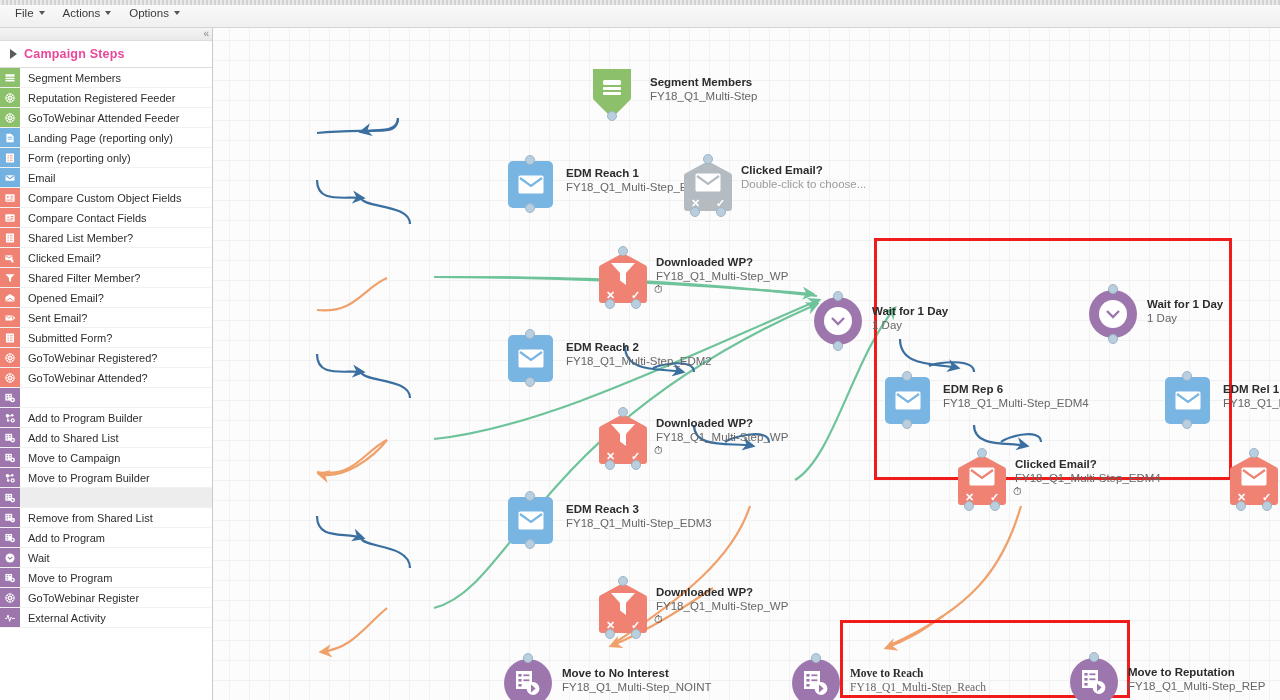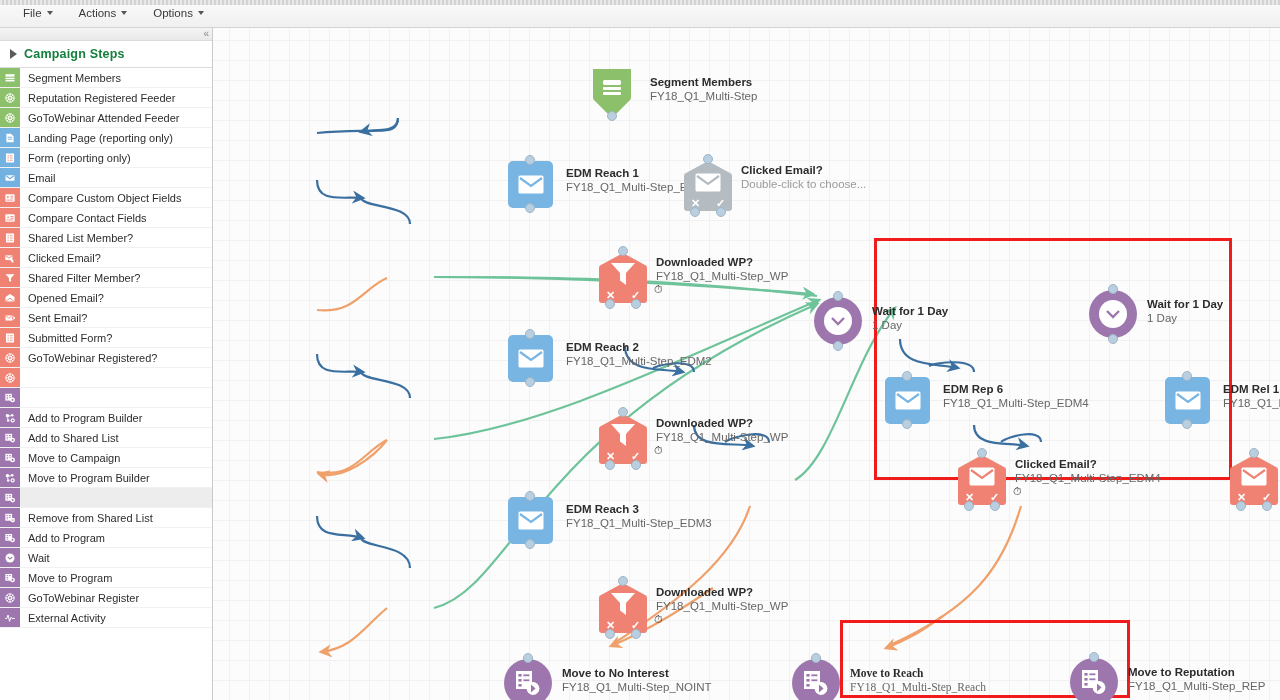--- a/index.html
+++ b/index.html
@@ -15,21 +15,21 @@
   
   #menubar{
     position:absolute; left:0; top:0; width:1280px; height:28px;
     background:linear-gradient(#fbfbfb,#f0f0f0);
     border-bottom:1px solid #d4d4d4;
     display:flex; align-items:center; padding-left:8px; gap:2px;
     z-index:40;
   }
   .menu-item{
     font-size:11.5px; color:#3a3a3a; padding:4px 9px 5px 7px;
-    display:flex; align-items:center; gap:5px; cursor:default; border-radius:2px;margin-left:8px;
+    display:flex; align-items:center; gap:5px; cursor:default; border-radius:2px;
   }
   .caret{ width:0;height:0;border-left:3.5px solid #555;border-right:3.5px solid #555;
           border-top:4px solid #555; border-bottom:0;
           border-left-color:transparent;border-right-color:transparent; display:inline-block;}
 
   
   #chrome-strip{
     position:absolute; left:0; top:0; width:1280px; height:5px;
     background:repeating-linear-gradient(90deg,#e9e9e9 0 2px,#d2d2d2 2px 4px);
     z-index:41;
@@ -51,21 +51,21 @@
   }
   #panel-title{
     height:27px; display:flex; align-items:center; gap:7px;
     padding-left:10px; border-bottom:1px solid #dcdcdc;
     background:#fff;
   }
   #panel-title .tri{
     width:0;height:0;border-top:5px solid transparent;border-bottom:5px solid transparent;
     border-left:7px solid #5a5a5a;
   }
-  #panel-title .txt{ font-size:12.5px; font-weight:bold; color:#15803d; letter-spacing:.2px;}
+  #panel-title .txt{ font-size:12.5px; font-weight:bold; color:#ec4899; letter-spacing:.2px;}
 
   #steplist{ height:632px; overflow:hidden; }
   .step{
     display:flex; align-items:stretch; height:20px; cursor:pointer;
     border-bottom:1px solid #f1f1f1;
   }
   .step.sel{ background:#ededed; }
   .step .sicon{
     width:20px; min-width:20px; display:flex; align-items:center; justify-content:center;
     color:#fff;
@@ -303,20 +303,21 @@
         <div class="slabel">GoToWebinar Registered?</div>
       </div>
       <div class="step">
         <div class="sicon c-red">
           <svg width="12" height="12" viewBox="0 0 16 16" fill="none" stroke="#fff" stroke-width="1.3">
             <circle cx="8" cy="8" r="5.6"></circle>
             <circle cx="8" cy="8" r="2"></circle>
             <path d="M8 2.4V5.9M8 10.1v3.5M2.4 8h3.5M10.1 8h3.5M4 4l2.5 2.5M9.5 9.5L12 12M12 4L9.5 6.5M6.5 9.5L4 12"></path>
           </svg>
         </div>
+        <div class="slabel">GoToWebinar Attended?</div>
       </div>
       <div class="step">
         <div class="sicon c-purple">
           <svg width="12" height="12" viewBox="0 0 16 16" fill="none" stroke="#fff" stroke-width="1.3">
             <rect x="1.8" y="2.4" width="8.6" height="9" fill="#fff" stroke="none"></rect>
             <path d="M3.4 4.6h2M3.4 7h2M3.4 9h2M6.6 4.6h2.4M6.6 7h2.4" stroke="#9d76ad" stroke-width="1.1"></path>
             <circle cx="11.4" cy="10.6" r="3.2" fill="#fff" stroke="none"></circle>
             <path d="M10 10.6h2.8M11.4 9.2v2.8" stroke="#9d76ad" stroke-width="1.2"></path>
           </svg>
         </div>

